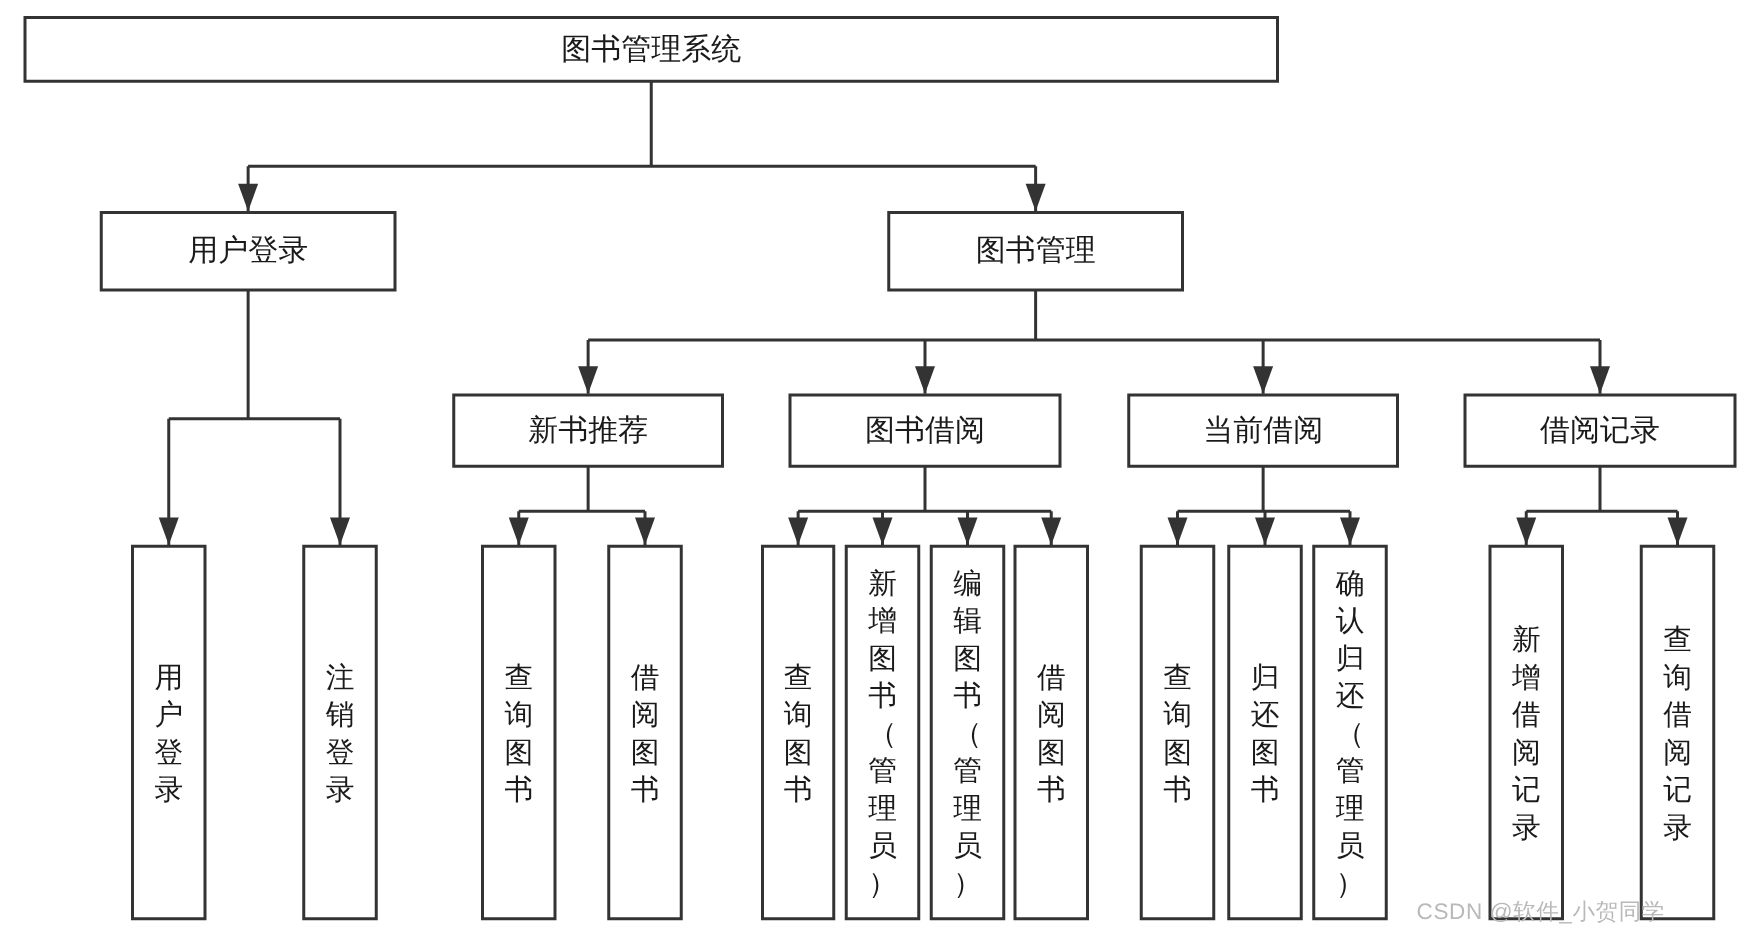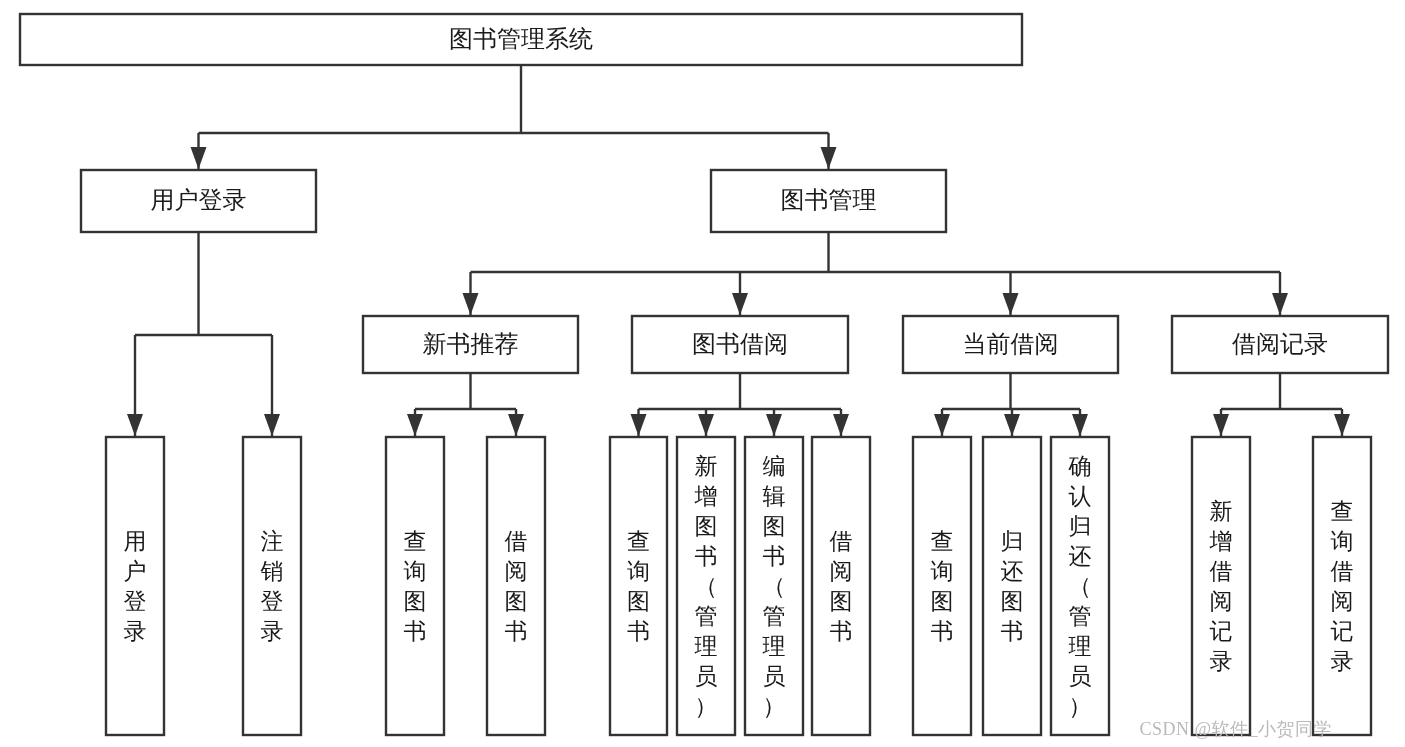--- a/index.html
+++ b/index.html
@@ -53,21 +53,21 @@
   .node-label-vertical {
     fill: #1a1a1a;
     font-family: "Liberation Sans", "DejaVu Sans", sans-serif;
     font-size: 23px;
     text-anchor: middle;
   }
   .watermark {
     position: absolute;
     right: 12px;
     bottom: 6px;
-    font-family: Liberation Serif, serif;
+    font-family: Liberation Sans, sans-serif;
     font-size: 18px;
     color: #b9b9b9;
     letter-spacing: 0.5px;
     white-space: nowrap;
     pointer-events: none;
     user-select: none;
   }
 </style>
 </head>
 <body>

